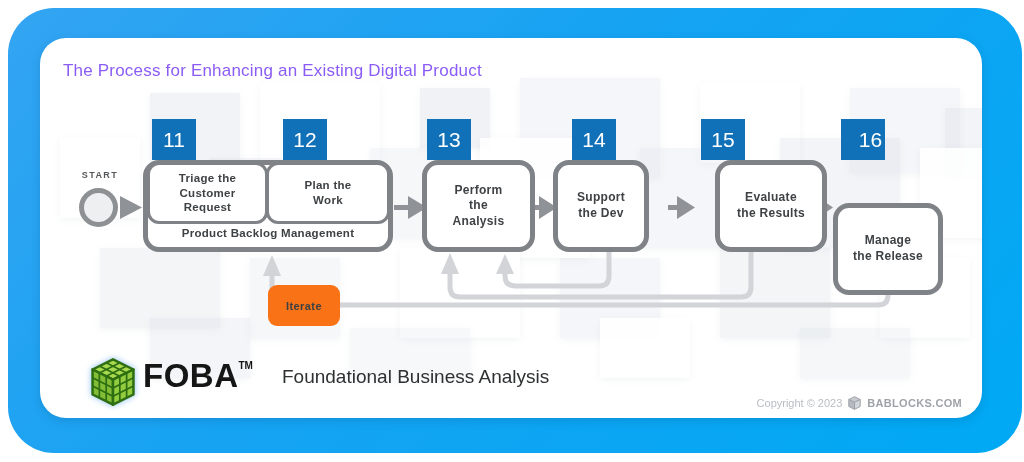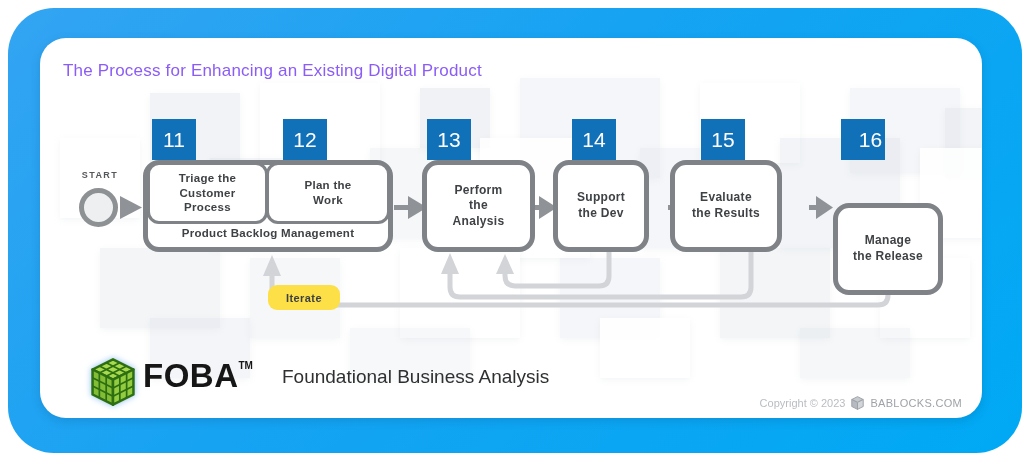--- a/index.html
+++ b/index.html
@@ -54,41 +54,41 @@
   .group-label {
     position:absolute; left:143px; top:227px; width:250px; text-align:center;
     font-size:11.5px; font-weight:bold; color:#3f4245; letter-spacing:0.3px; z-index:3;
   }
   .num-tag {
     position:absolute; top:119px; width:44px; height:41px; background:#1171b8;
     color:#ffffff; font-size:21px; font-weight:normal; display:flex;
     align-items:center; justify-content:center; z-index:3;
   }
   .iterate-tag {
-    position:absolute; left:268px; top:285px; width:72px; height:25px;
-    background:#fde047; border-radius:9px; display:flex; align-items:center;
+    position:absolute; left:268px; top:285px; width:72px; height:41px;
+    background:#f97316; border-radius:9px; display:flex; align-items:center;
     justify-content:center; font-size:11px; font-weight:bold; color:#3e4144;
     letter-spacing:0.4px; z-index:4;
   }
   .logo-cube { position:absolute; left:90px; top:357px; z-index:3;
     filter:drop-shadow(0 0 3px rgba(130,185,240,0.9)); }
   .brand {
     position:absolute; left:143px; top:357px; font-size:33px; font-weight:800;
     color:#161616; letter-spacing:0.5px; z-index:3;
   }
   .brand-tm { font-size:10px; font-weight:bold; vertical-align:18px; letter-spacing:0; }
   .tagline {
     position:absolute; left:282px; top:366px; font-size:19px; color:#2e3032; z-index:3;
   }
   .copyright-row {
     position:absolute; right:62px; top:396px; display:flex; align-items:center;
     gap:6px; z-index:3;
   }
   .copyright-text { font-size:11px; color:#b9bdc2; }
-  .site-text { font-size:11px; font-weight:normal; color:#9ea3a8; letter-spacing:0.3px; }
+  .site-text { font-size:11px; font-weight:bold; color:#9ea3a8; letter-spacing:0.3px; }
 </style>
 </head>
 <body>
 
 <div class="canvas">
   <div class="frame"></div>
   <div class="card"></div>
   <div class="tiles" id="tiles">
       <div class="tile" style="left: 110px; top: 55px; width: 90px; height: 70px; background: rgba(208, 215, 226, 0.3); box-shadow: rgba(160, 170, 185, 0.12) 0px 2px 6px;"></div>
       <div class="tile" style="left: 220px; top: 45px; width: 120px; height: 90px; background: rgba(255, 255, 255, 0.85); box-shadow: rgba(160, 170, 185, 0.12) 0px 2px 6px;"></div>
@@ -146,38 +146,38 @@
     </g>
   </svg>
 
   <div class="start-label">START</div>
   <div class="start-circle"></div>
 
   <div class="group-box"></div>
   <div class="sub-box" style="left:147px; width:121px;">
     <div class="step-label sub-label">Triage the
 Customer
-Process</div>
+Request</div>
   </div>
   <div class="sub-box" style="left:266px; width:124px;">
     <div class="step-label sub-label">Plan the
 Work</div>
   </div>
   <div class="group-label">Product Backlog Management</div>
 
   <div class="proc-box" style="left:422px; width:113px;">
     <div class="step-label">Perform
 the
 Analysis</div>
   </div>
   <div class="proc-box" style="left:553px; width:96px;">
     <div class="step-label">Support
 the Dev</div>
   </div>
-  <div class="proc-box" style="left:670px; width:112px;">
+  <div class="proc-box" style="left:715px; width:112px;">
     <div class="step-label">Evaluate
 the Results</div>
   </div>
   <div class="proc-box" style="left:833px; width:110px;margin-top:43px;">
     <div class="step-label">Manage
 the Release</div>
   </div>
 
   <div class="num-tag" style="left:152px;">11</div>
   <div class="num-tag" style="left:283px;">12</div>

